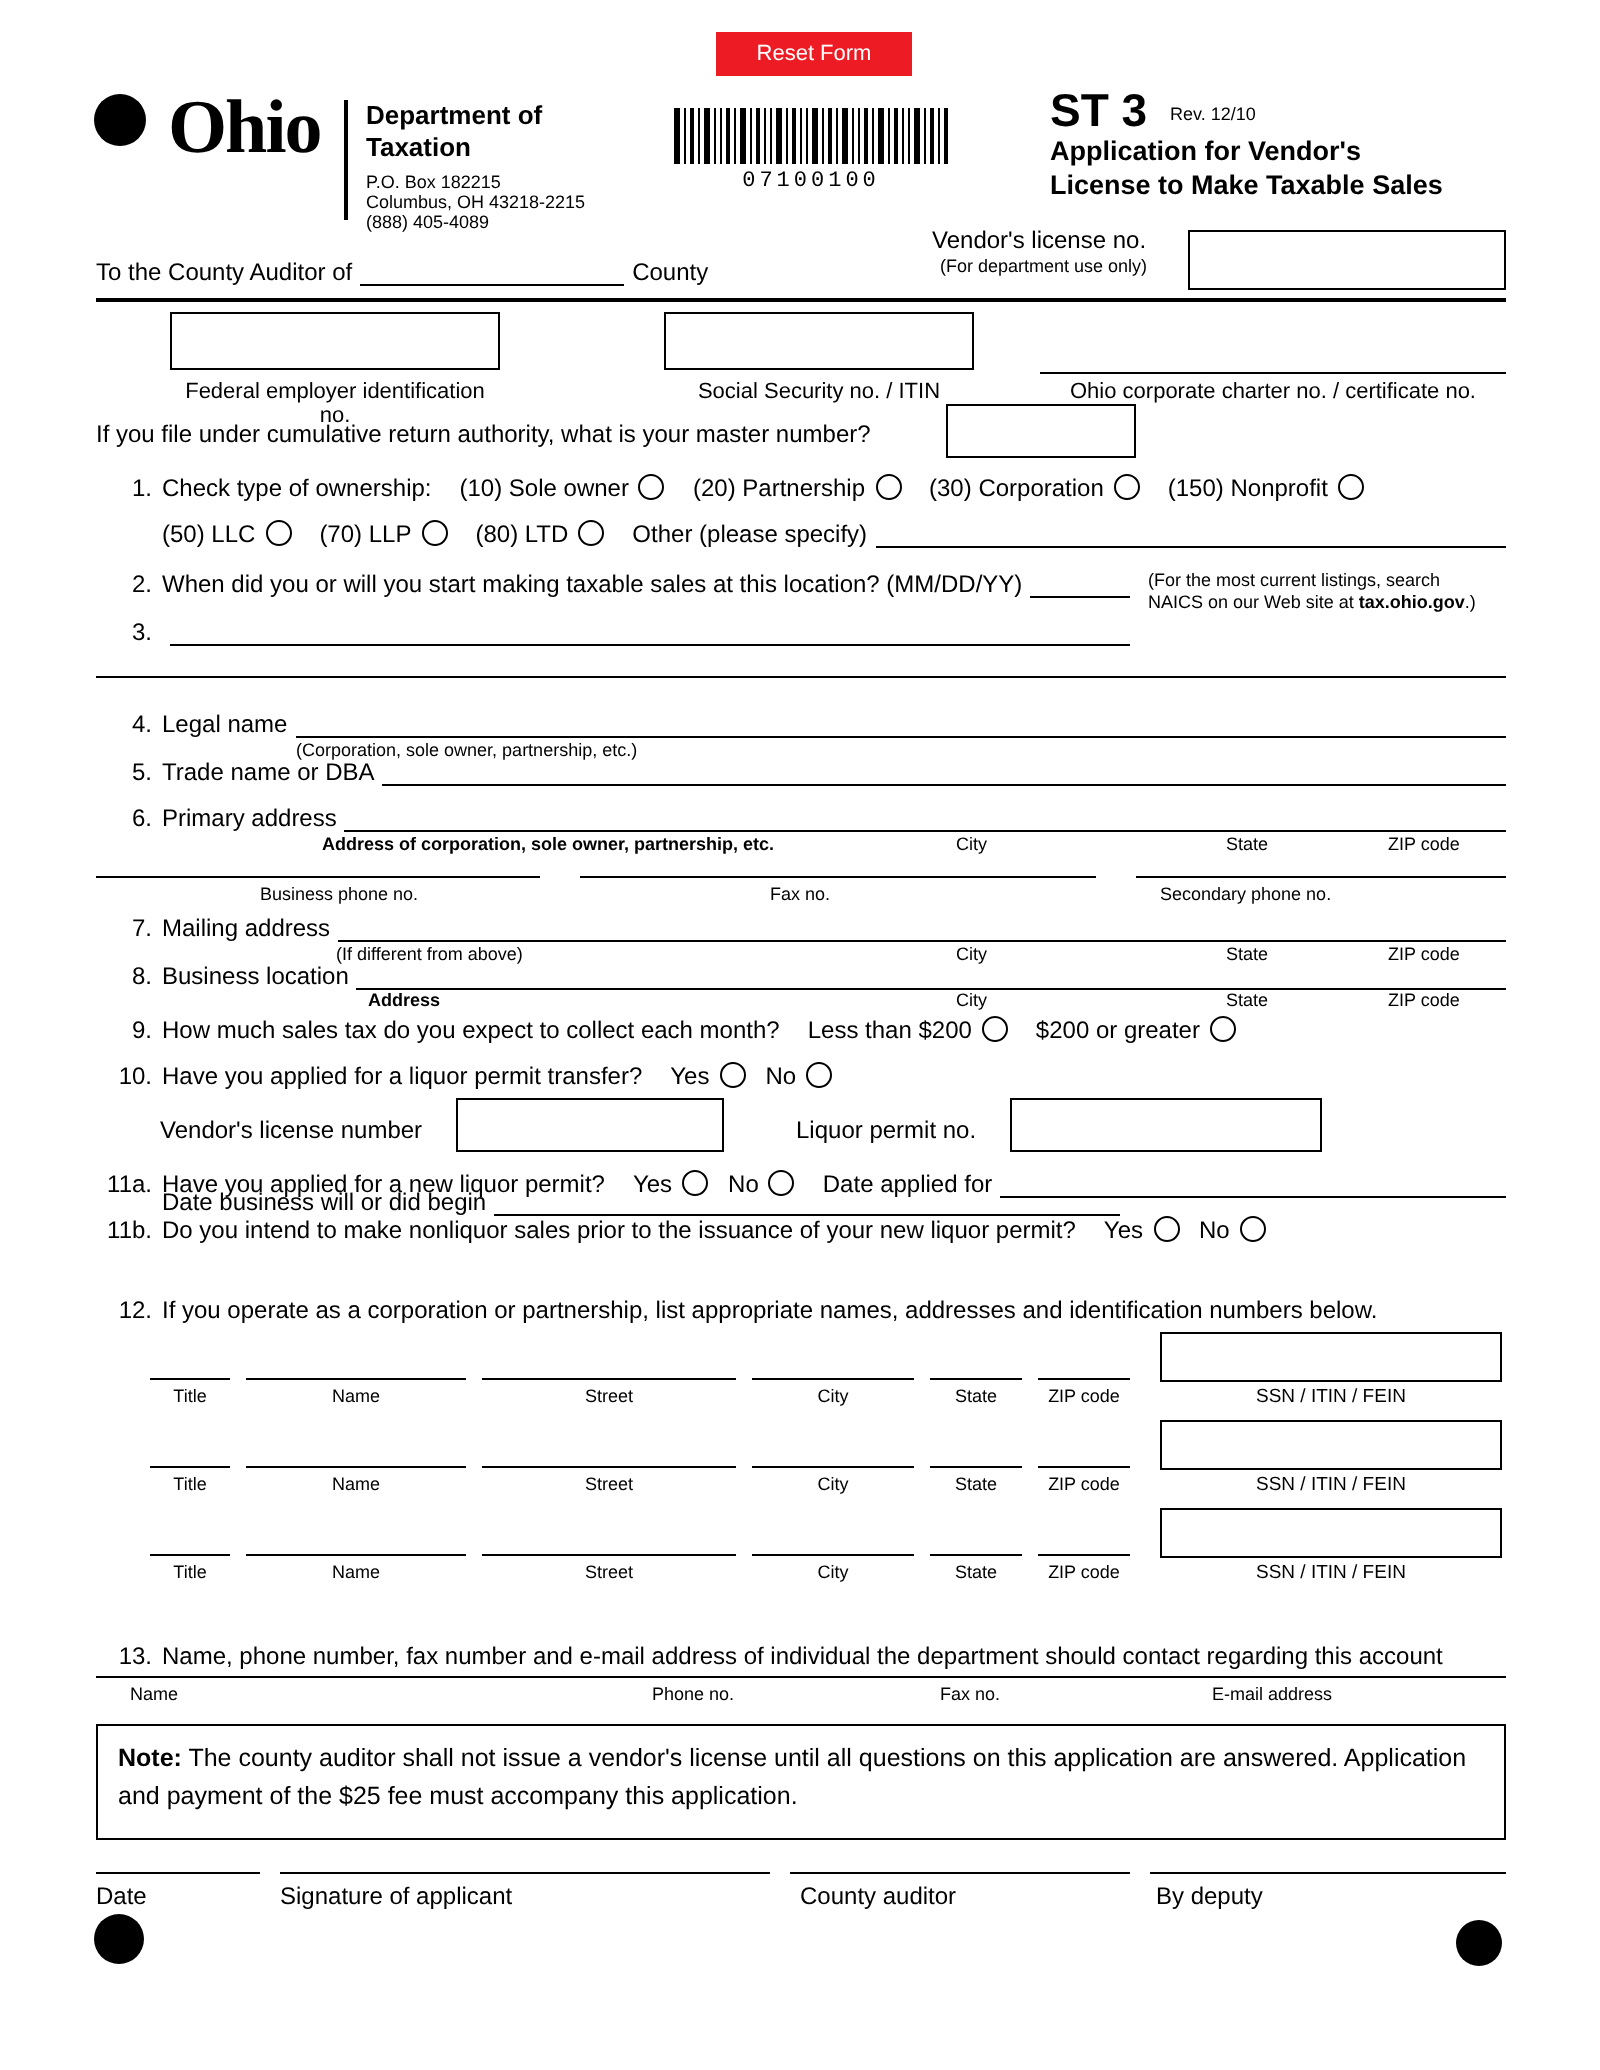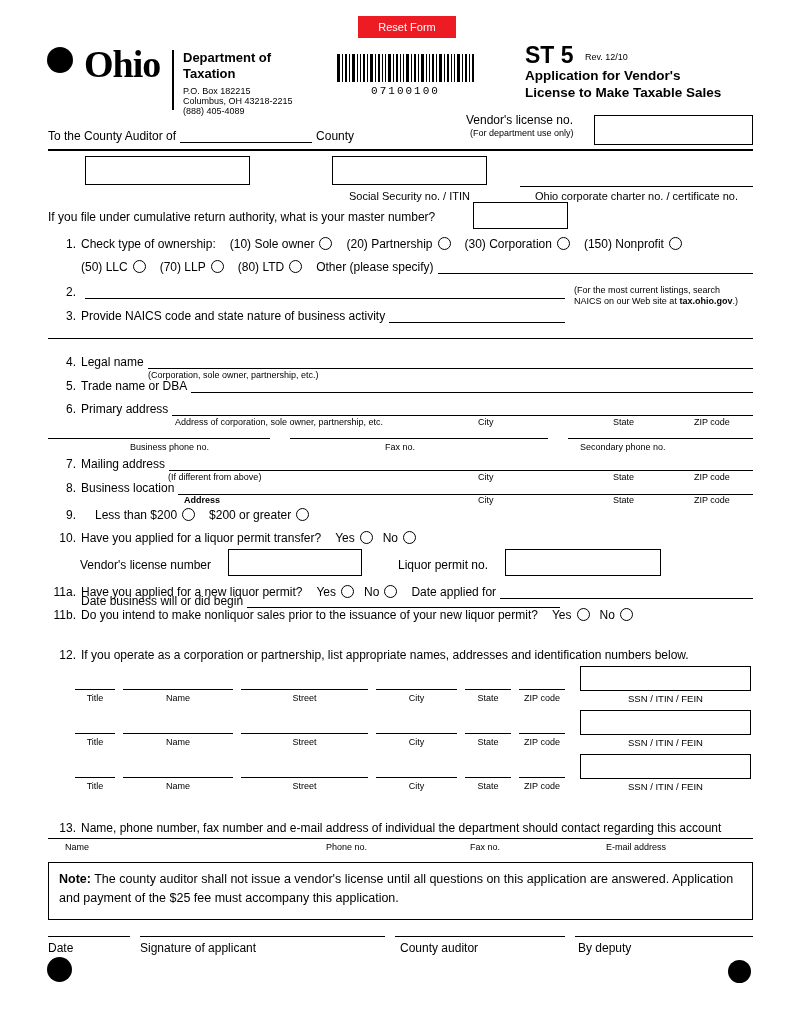--- a/index.html
+++ b/index.html
@@ -91,40 +91,41 @@
       <rect x="117" width="1" height="28"></rect>
         <rect x="120" width="3" height="28"></rect>
         <rect x="125" width="1" height="28"></rect>
         <rect x="128" width="2" height="28"></rect>
       <rect x="132" width="1" height="28"></rect>
         <rect x="135" width="2" height="28"></rect>
     </g>
   </svg>
   <div class="abs barcode-num center" style="left:337px;top:85px;width:137px;">07100100</div>
 
-  <div class="abs stcode" style="left:525px;top:42px;">ST 5</div>
+  <div class="abs stcode" style="left:525px;top:42px;">ST 3</div>
   <div class="abs small" style="left:585px;top:52px;">Rev. 12/10</div>
   <div class="abs apptitle" style="left:525px;top:68px;">Application for Vendor's</div>
   <div class="abs apptitle" style="left:525px;top:85px;">License to Make Taxable Sales</div>
 
   <div class="abs" style="left:466px;top:113px;font-size:12px;">Vendor's license no.</div>
   <div class="abs small" style="left:470px;top:128px;">(For department use only)</div>
   <div class="box" style="left:594px;top:115px;width:159px;height:30px;"></div>
 
   <div class="row" style="top:129px;width:420px;">
     <span>To the County Auditor of</span>
     <span class="gap"></span>
     <span>County</span>
   </div>
 
   <div class="thick" style="left:48px;top:149px;width:705px;"></div>
 
   <div class="box" style="left:85px;top:156px;width:165px;height:29px;"></div>
   <div class="box" style="left:332px;top:156px;width:155px;height:29px;"></div>
   <div class="hline" style="left:520px;top:186px;width:233px;"></div>
+  <div class="abs mid center" style="left:85px;top:190px;width:165px;">Federal employer identification no.</div>
   <div class="abs mid center" style="left:332px;top:190px;width:155px;">Social Security no. / ITIN</div>
   <div class="abs mid center" style="left:520px;top:190px;width:233px;">Ohio corporate charter no. / certificate no.</div>
 
   <div class="abs" style="left:48px;top:210px;font-size:12px;">If you file under cumulative return authority, what is your master number?</div>
   <div class="box" style="left:473px;top:202px;width:95px;height:27px;"></div>
 
   <div class="row" style="top:237px;">
     <span class="qnum">1.</span>
     <span>Check type of ownership:</span>
     <span class="opt">(10) Sole owner</span>
@@ -143,31 +144,31 @@
     <span class="opt">(70) LLP</span>
     <span class="radio"></span>
     <span class="opt">(80) LTD</span>
     <span class="radio"></span>
     <span class="opt">Other (please specify)</span>
     <span class="fill"></span>
   </div>
 
   <div class="row" style="top:285px;width:517px;">
     <span class="qnum">2.</span>
+    <span>When did you or will you start making taxable sales at this location? (MM/DD/YY)</span>
     <span class="fill"></span>
   </div>
   <div class="abs small" style="left:574px;top:285px;width:180px;">(For the most current listings, search</div>
   <div class="abs small" style="left:574px;top:296px;width:180px;">
     <span>NAICS on our Web site at</span>
     <span class="b">tax.ohio.gov</span><span>.)</span>
   </div>
 
   <div class="row" style="top:309px;width:517px;">
     <span class="qnum">3.</span>
-    <span>Provide NAICS code and state nature of business activity</span>
     <span class="fill"></span>
   </div>
   <div class="hline" style="left:48px;top:338px;width:705px;"></div>
 
   <div class="row" style="top:355px;">
     <span class="qnum">4.</span>
     <span>Legal name</span>
     <span class="fill"></span>
   </div>
   <div class="abs small" style="left:148px;top:370px;">(Corporation, sole owner, partnership, etc.)</div>
@@ -175,21 +176,21 @@
     <span class="qnum">5.</span>
     <span>Trade name or DBA</span>
     <span class="fill"></span>
   </div>
 
   <div class="row" style="top:402px;">
     <span class="qnum">6.</span>
     <span>Primary address</span>
     <span class="fill"></span>
   </div>
-  <div class="abs small" style="left:175px;top:417px;">Address of corporation, sole owner, partnership, etc.</div>
+  <div class="abs small" style="left:161px;top:417px;font-weight:bold;">Address of corporation, sole owner, partnership, etc.</div>
   <div class="abs small" style="left:478px;top:417px;">City</div>
   <div class="abs small" style="left:613px;top:417px;">State</div>
   <div class="abs small" style="left:694px;top:417px;">ZIP code</div>
 
   <div class="hline" style="left:48px;top:438px;width:222px;"></div>
   <div class="hline" style="left:290px;top:438px;width:258px;"></div>
   <div class="hline" style="left:568px;top:438px;width:185px;"></div>
   <div class="abs small" style="left:130px;top:442px;">Business phone no.</div>
   <div class="abs small" style="left:385px;top:442px;">Fax no.</div>
   <div class="abs small" style="left:580px;top:442px;">Secondary phone no.</div>
@@ -209,20 +210,21 @@
     <span>Business location</span>
     <span class="fill"></span>
   </div>
   <div class="abs small" style="left:184px;top:495px;font-weight:bold;">Address</div>
   <div class="abs small" style="left:478px;top:495px;">City</div>
   <div class="abs small" style="left:613px;top:495px;">State</div>
   <div class="abs small" style="left:694px;top:495px;">ZIP code</div>
 
   <div class="row" style="top:508px;">
     <span class="qnum">9.</span>
+    <span>How much sales tax do you expect to collect each month?</span>
     <span class="opt">Less than $200</span>
     <span class="radio"></span>
     <span class="opt">$200 or greater</span>
     <span class="radio"></span>
   </div>
 
   <div class="row" style="top:531px;">
     <span class="qnum">10.</span>
     <span>Have you applied for a liquor permit transfer?</span>
     <span class="opt">Yes</span>

